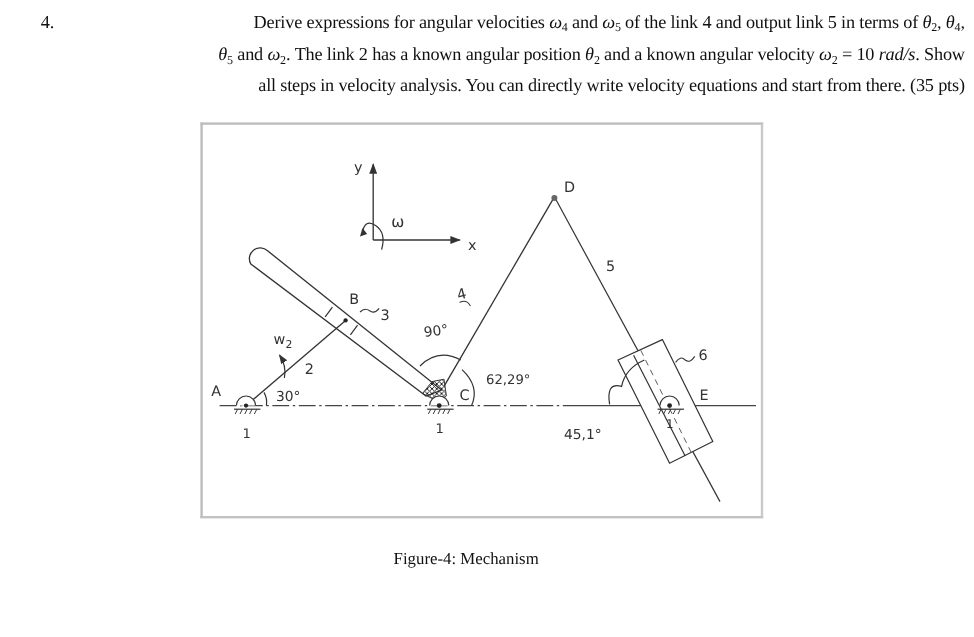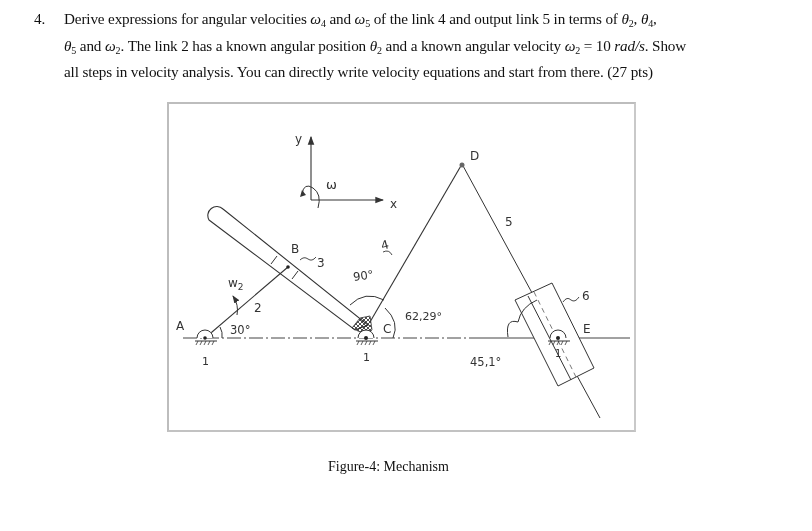--- a/index.html
+++ b/index.html
@@ -2,39 +2,39 @@
 <html><head>
   <meta charset="utf-8">
   <style>
     html, body { margin: 0; padding: 0; background: #ffffff; }
     body { width: 812px; height: 531px; position: relative; overflow: hidden;
            font-family: "Liberation Serif", "DejaVu Serif", serif; color: #111; }
     .question { position: absolute; left: 34px; top: 8px; width: 770px;
                 font-size: 15.2px; line-height: 21.5px; letter-spacing: -0.15px; }
     .qnum { position: absolute; left: 0; top: 0; width: 26px; }
     .qtext { margin-left: 30px; display: block; }
-    .qline { display: block; white-space: nowrap; }
+    .qline { display: block; white-space: nowrap; text-align: right; }
     .math { font-style: italic; }
     .sub { font-size: 10px; vertical-align: -3px; font-style: normal; }
     .figure-frame { position: absolute; left: 167px; top: 102px; width: 469px; height: 330px;
                     border: 2px solid #bdbdbd; border-right-color: #c9c9c9; border-bottom-color: #c2c2c2;
                     box-sizing: border-box; background: #fff; }
     .figure-svg { position: absolute; left: 0; top: 0; }
     .caption { position: absolute; left: 328px; top: 459px; font-size: 14px; }
     .hand { font-family: "DejaVu Sans", sans-serif; fill: #333; }
   </style>
 </head>
 <body>
 
 <div class="question">
   <span class="qnum">4.</span>
   <span class="qtext">
     <span class="qline"><span>Derive expressions for angular velocities </span><span class="math"><span>ω</span><span class="sub">4</span></span><span> and </span><span class="math"><span>ω</span><span class="sub">5</span></span><span> of the link 4 and output link 5 in terms of </span><span class="math"><span>θ</span><span class="sub">2</span></span><span>, </span><span class="math"><span>θ</span><span class="sub">4</span></span><span>,</span></span>
     <span class="qline"><span class="math"><span>θ</span><span class="sub">5</span></span><span> and </span><span class="math"><span>ω</span><span class="sub">2</span></span><span>. The link 2 has a known angular position </span><span class="math"><span>θ</span><span class="sub">2</span></span><span> and a known angular velocity </span><span class="math"><span>ω</span><span class="sub">2</span></span><span> = 10 </span><span class="math">rad/s</span><span>. Show</span></span>
-    <span class="qline">all steps in velocity analysis. You can directly write velocity equations and start from there. (27 pts)</span>
+    <span class="qline">all steps in velocity analysis. You can directly write velocity equations and start from there. (35 pts)</span>
   </span>
 </div>
 
 <div class="figure-frame"></div>
 
 <svg class="figure-svg" width="812" height="531" viewBox="0 0 812 531">
   <defs>
     <pattern id="hatch" width="4" height="4" patternUnits="userSpaceOnUse">
       <path d="M0,4 L4,0 M0,0 L4,4" stroke="#222" stroke-width="0.8"></path>
     </pattern>

